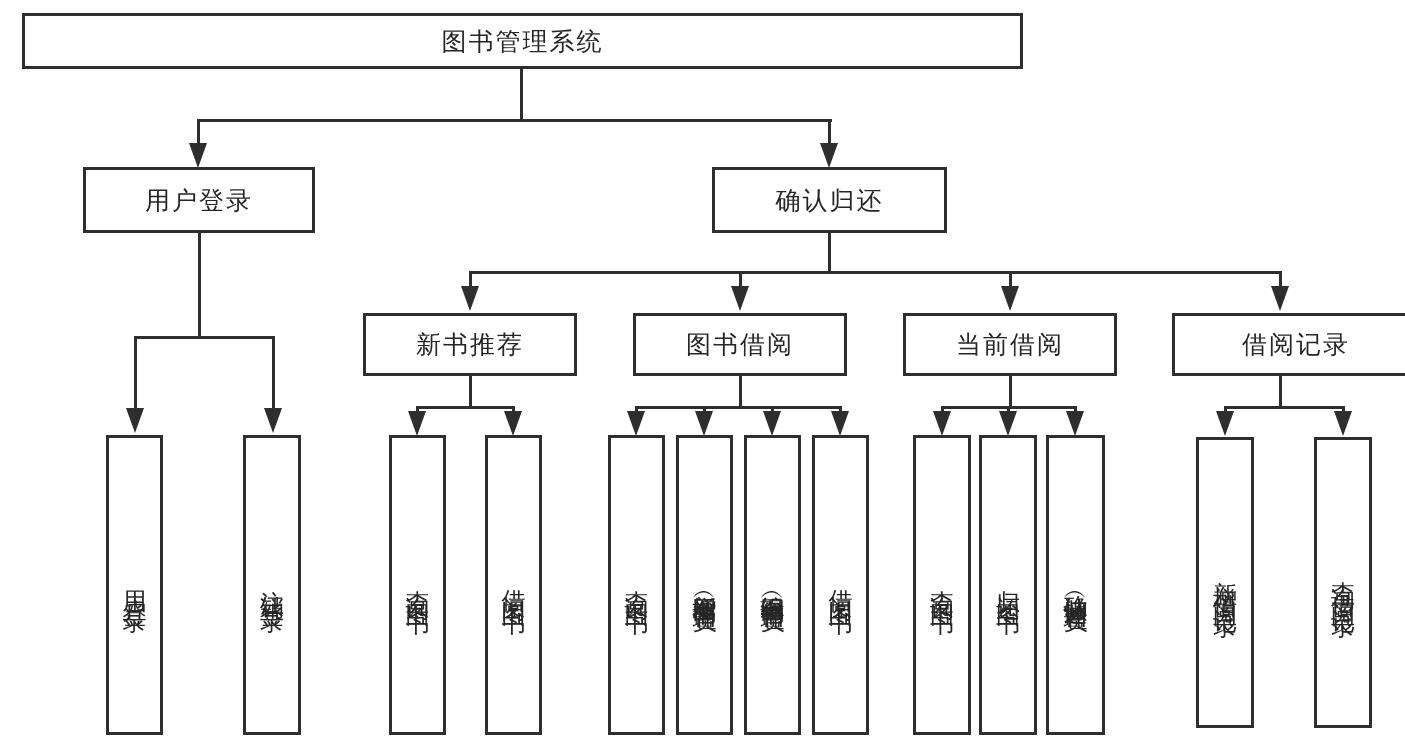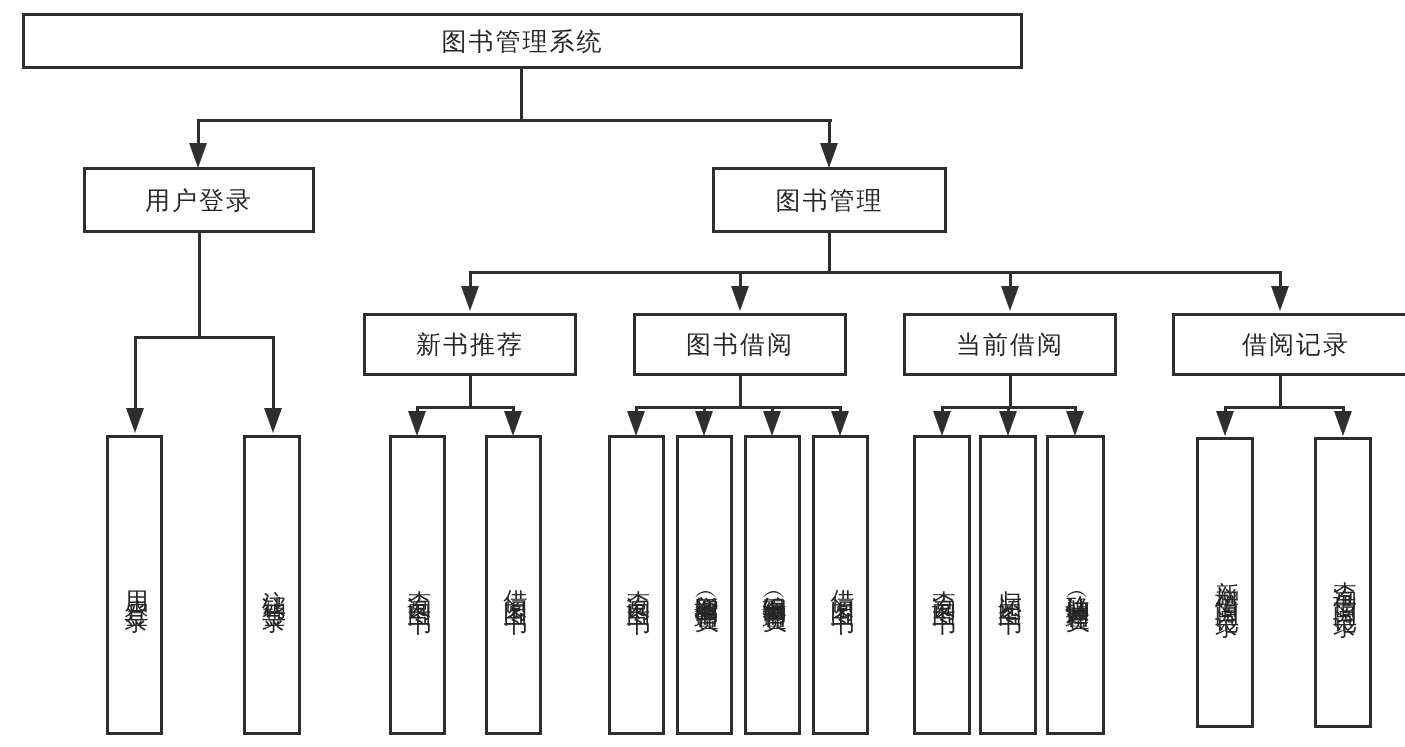--- a/index.html
+++ b/index.html
@@ -1,19 +1,19 @@
 <!DOCTYPE html>
 <html style="--line: #2e2e2e; --text: #262626; --box-bg: #ffffff; --page-bg: #ffffff; --watermark: #bfbfbf;"><head>
 <meta charset="utf-8">
 <style>
   html,body{margin:0;padding:0;background:#fff;}
   .canvas{
     position:relative;width:1405px;height:747px;overflow:hidden;
     background:var(--page-bg,#ffffff);
-    font-family:Liberation Mono, monospace;
+    font-family:Liberation Serif, serif;
     color:var(--text,#262626);
   }
   .box{
     position:absolute;box-sizing:border-box;
     border:3px solid var(--line,#2e2e2e);
     background:var(--box-bg,#ffffff);
     display:flex;align-items:center;justify-content:center;
   }
   .hboxlabel{font-size:25px;letter-spacing:2px;white-space:nowrap;}
   .vbox .vtext{
@@ -47,21 +47,21 @@
   <div class="hline" style="left:197px;top:119px;width:635px;"></div>
   <div class="vline" style="left:197px;top:119px;height:26px;"></div>
   <div class="arr" style="left:189px;top:143px;"></div>
   <div class="vline" style="left:828px;top:119px;height:26px;"></div>
   <div class="arr" style="left:820px;top:143px;"></div>
 
   <div class="box" style="left:83px;top:167px;width:232px;height:66px;">
     <span class="hboxlabel">用户登录</span>
   </div>
   <div class="box" style="left:712px;top:167px;width:235px;height:66px;">
-    <span class="hboxlabel">图书管理</span>
+    <span class="hboxlabel">确认归还</span>
   </div>
 
   <div class="vline" style="left:198px;top:233px;height:103px;"></div>
   <div class="hline" style="left:134px;top:336px;width:141px;"></div>
   <div class="vline" style="left:134px;top:336px;height:74px;"></div>
   <div class="arr" style="left:126px;top:408px;"></div>
   <div class="vline" style="left:272px;top:336px;height:74px;"></div>
   <div class="arr" style="left:264px;top:408px;"></div>
 
   <div class="box vbox" style="left:106px;top:435px;width:57px;height:300px;">

